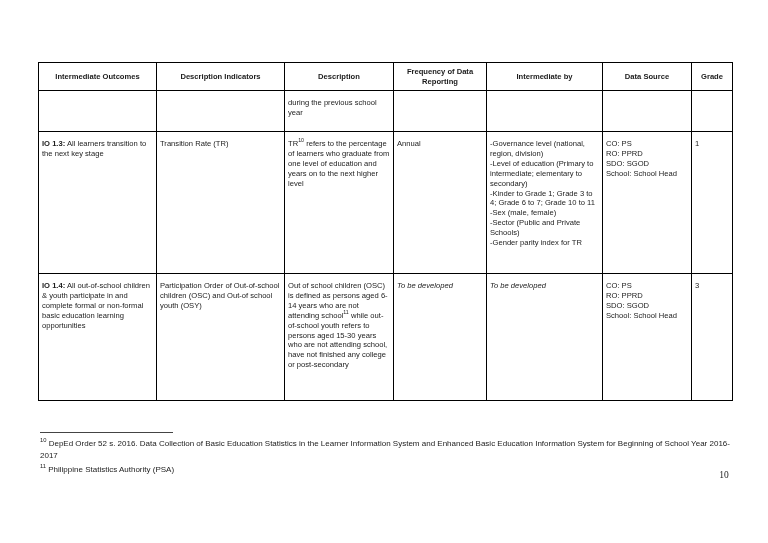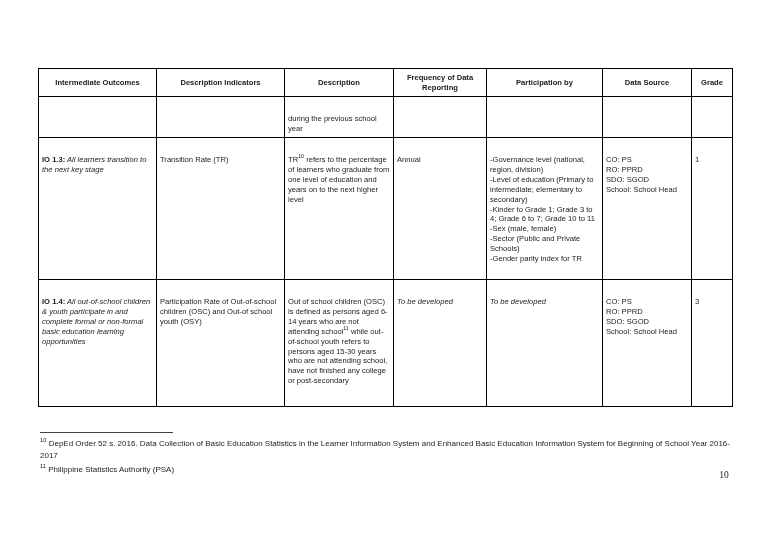--- a/index.html
+++ b/index.html
@@ -2,40 +2,40 @@
 <html><head>
 <meta charset="utf-8">
 <style>
   * { box-sizing: border-box; }
   html,body { margin:0; padding:0; background:#e8e8e8; }
   .page {
     position:relative; width:768px; height:543px; background:#ffffff;
     font-family:"Liberation Sans", sans-serif; color:#1b1b1b; overflow:hidden;
   }
   table.matrix {
-    position:absolute; left:38px; top:68px; width:694px;
+    position:absolute; left:38px; top:62px; width:694px;
     border-collapse:collapse; table-layout:fixed;
   }
   .matrix th, .matrix td {
-    border:1px solid #000; padding:17px 3px 2px 3px;
+    border:1px solid #000; padding:7px 3px 2px 3px;
     vertical-align:top; text-align:left;
     font-size:7.6px; line-height:9.9px; font-weight:normal;
     overflow:hidden; word-wrap:break-word;
   }
   .matrix th {
     font-weight:bold; text-align:center; vertical-align:middle;
     line-height:9.2px; padding:2px 2px;
   }
   tr.hrow  { height:28px; }
   tr.row0  { height:41px; }
   tr.row1  { height:142px; }
   tr.row2  { height:127px; }
   .prelines { white-space:pre-line; }
   .io-label { font-weight:bold; }
-  .io-text  { font-style:italic; }
+  .io-text  { }
   .italic   { font-style:italic; }
   sup { font-size:5.3px; line-height:0; vertical-align:super; }
   .footnote-sep {
     position:absolute; left:40px; top:432px; width:133px; height:0;
     border-top:1.2px solid #444;
   }
   .footnotes {
     position:absolute; left:40px; top:438px; width:707px;
     font-size:8px; line-height:12.2px; color:#222;
   }
@@ -60,21 +60,21 @@
       <col style="width:116px">
       <col style="width:89px">
       <col style="width:41px">
     </colgroup>
     <thead>
       <tr class="hrow">
         <th>Intermediate Outcomes</th>
         <th>Description Indicators</th>
         <th>Description</th>
         <th>Frequency of Data Reporting</th>
-        <th>Participation by</th>
+        <th>Intermediate by</th>
         <th>Data Source</th>
         <th>Grade</th>
       </tr>
     </thead>
     <tbody>
       <tr class="row0">
         <td></td>
         <td></td>
         <td>during the previous school year</td>
         <td></td>
@@ -102,21 +102,21 @@
 RO: PPRD
 SDO: SGOD
 School: School Head</td>
         <td>1</td>
       </tr>
 
       <tr class="row2">
         <td>
           <span class="io-label">IO 1.4:</span><span class="io-text"> All out-of-school children &amp; youth participate in and complete formal or non-formal basic education learning opportunities</span>
         </td>
-        <td>Participation Rate of Out-of-school children (OSC) and Out-of school youth (OSY)</td>
+        <td>Participation Order of Out-of-school children (OSC) and Out-of school youth (OSY)</td>
         <td>
           <span>Out of school children (OSC) is defined as persons aged 6-14 years who are not attending school</span><sup>11</sup><span> while out-of-school youth refers to persons aged 15-30 years who are not attending school, have not finished any college or post-secondary</span>
         </td>
         <td class="italic">To be developed</td>
         <td class="italic">To be developed</td>
         <td class="prelines">CO: PS
 RO: PPRD
 SDO: SGOD
 School: School Head</td>
         <td>3</td>

